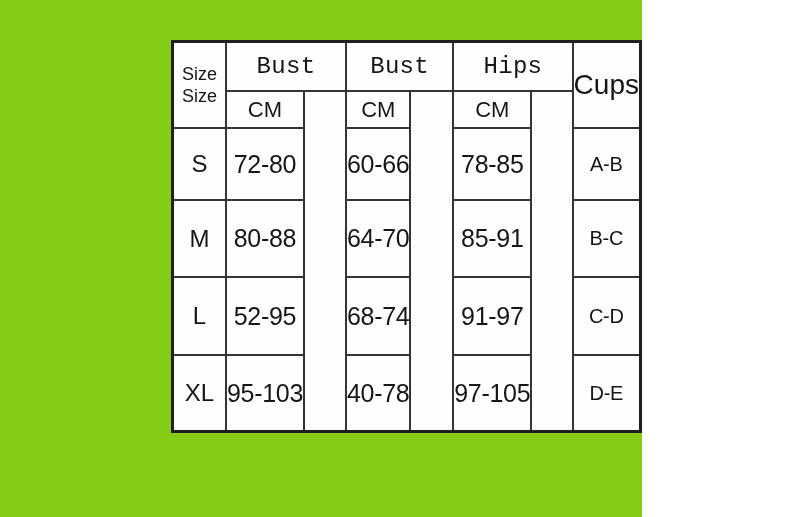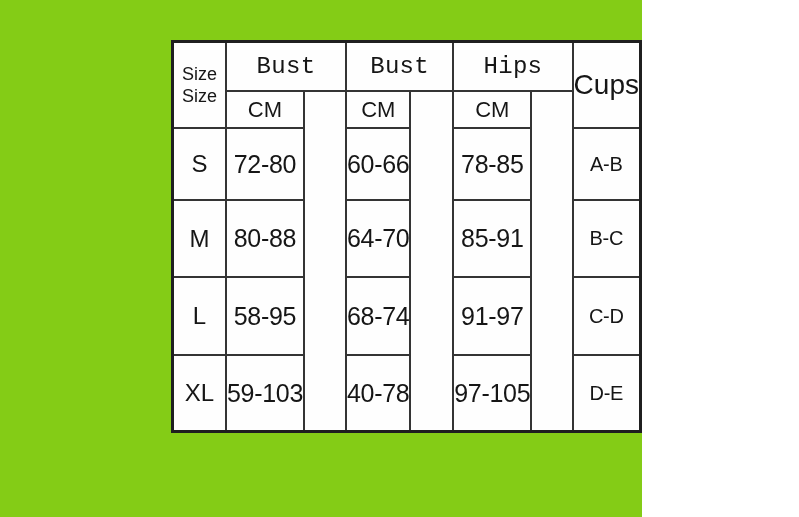--- a/index.html
+++ b/index.html
@@ -122,27 +122,27 @@
       </tr>
       <tr class="r-m">
         <td class="size-cell">M</td>
         <td class="val">80-88</td>
         <td class="val">64-70</td>
         <td class="val">85-91</td>
         <td class="val cups-val">B-C</td>
       </tr>
       <tr class="r-l">
         <td class="size-cell">L</td>
-        <td class="val">58-95</td>
+        <td class="val">52-95</td>
         <td class="val">68-74</td>
         <td class="val">91-97</td>
         <td class="val cups-val">C-D</td>
       </tr>
       <tr class="r-xl">
         <td class="size-cell">XL</td>
-        <td class="val">59-103</td>
+        <td class="val">95-103</td>
         <td class="val">40-78</td>
         <td class="val">97-105</td>
         <td class="val cups-val">D-E</td>
       </tr>
     </tbody>
   </table>
 </div>
 
 </body></html>

